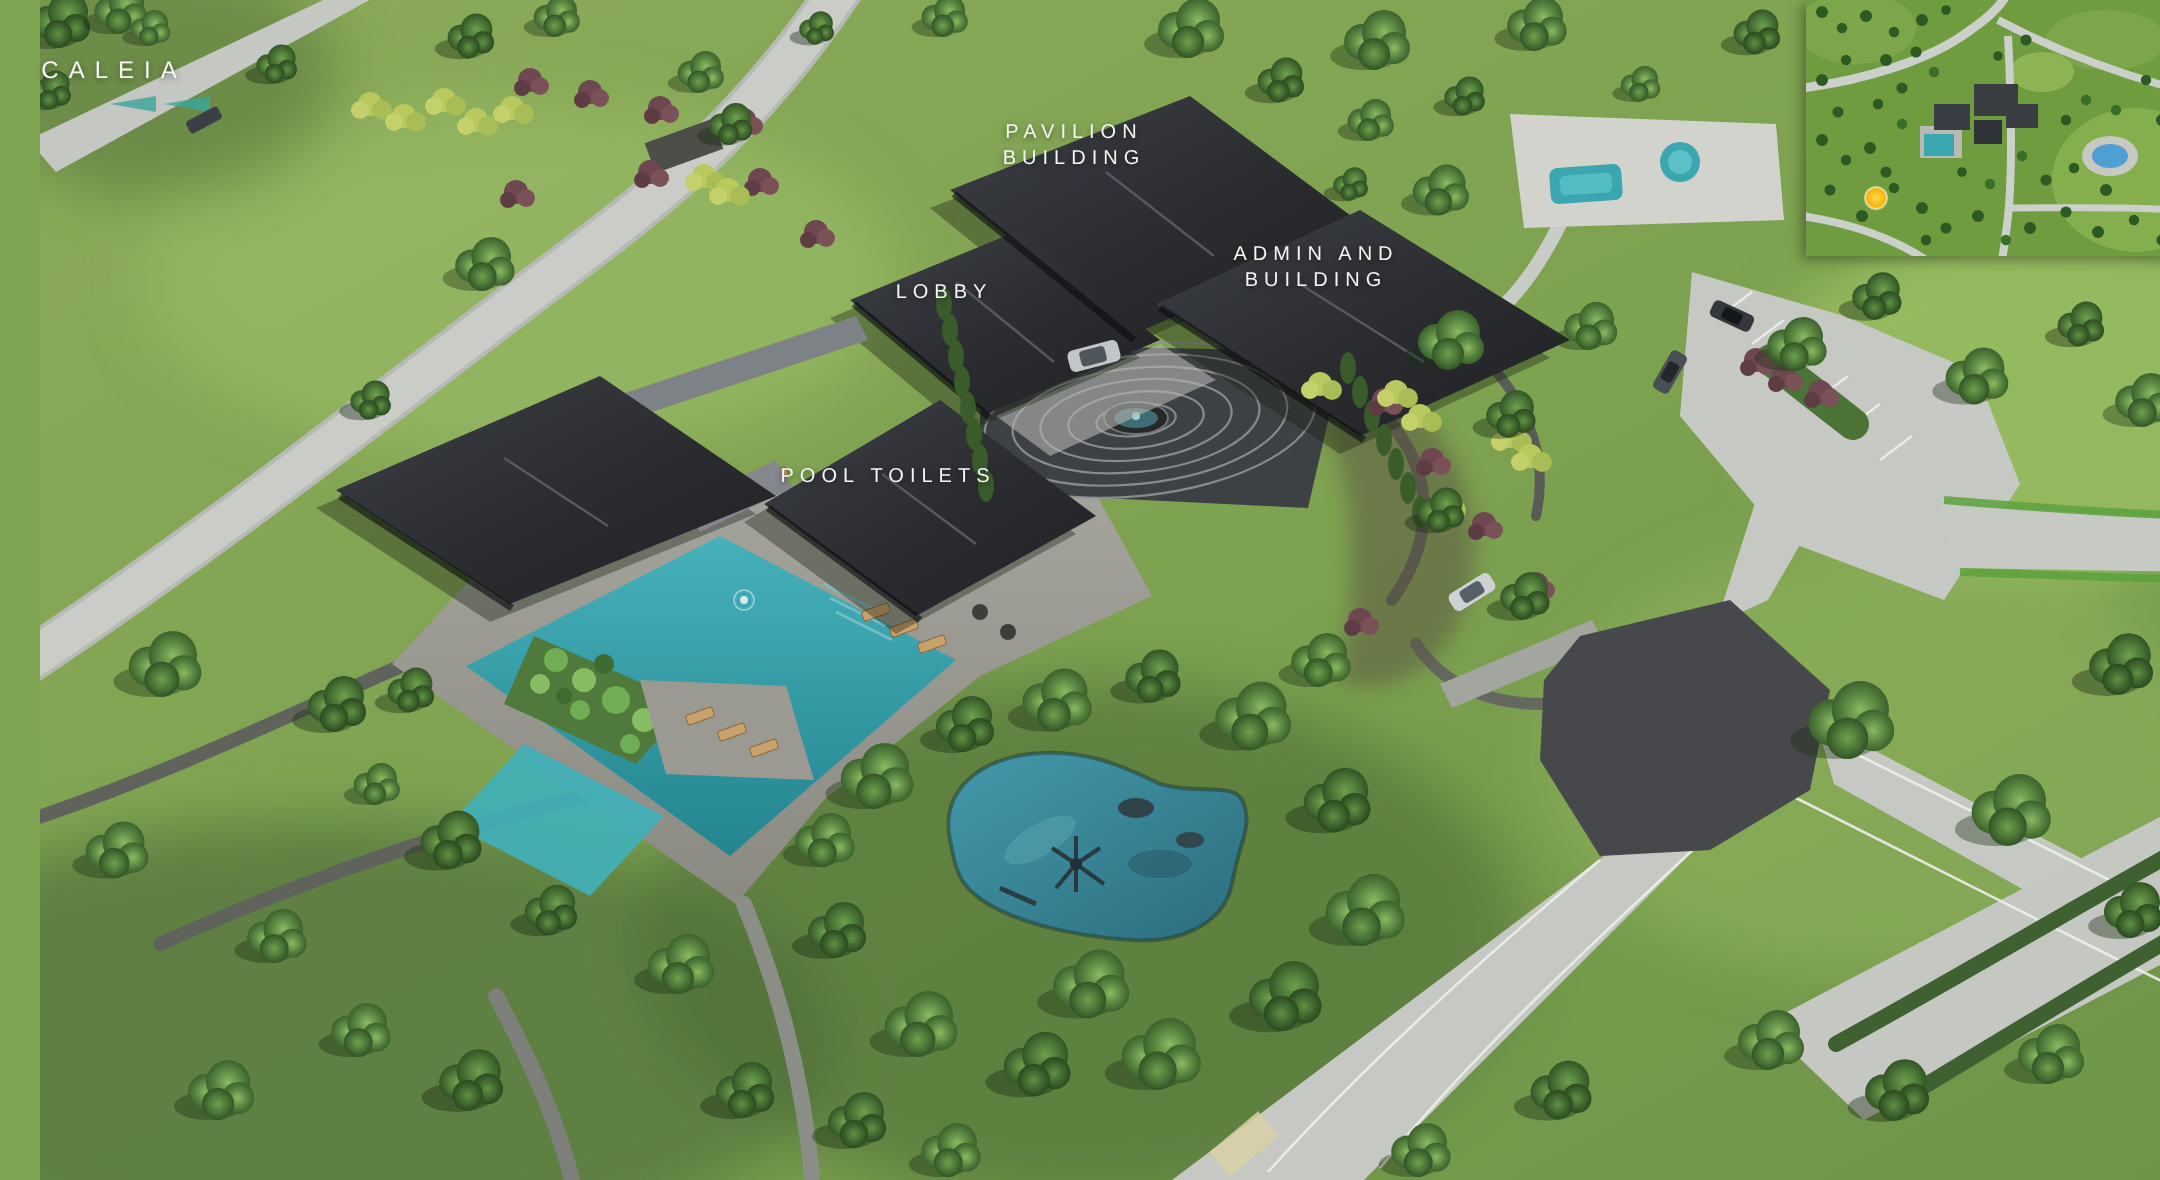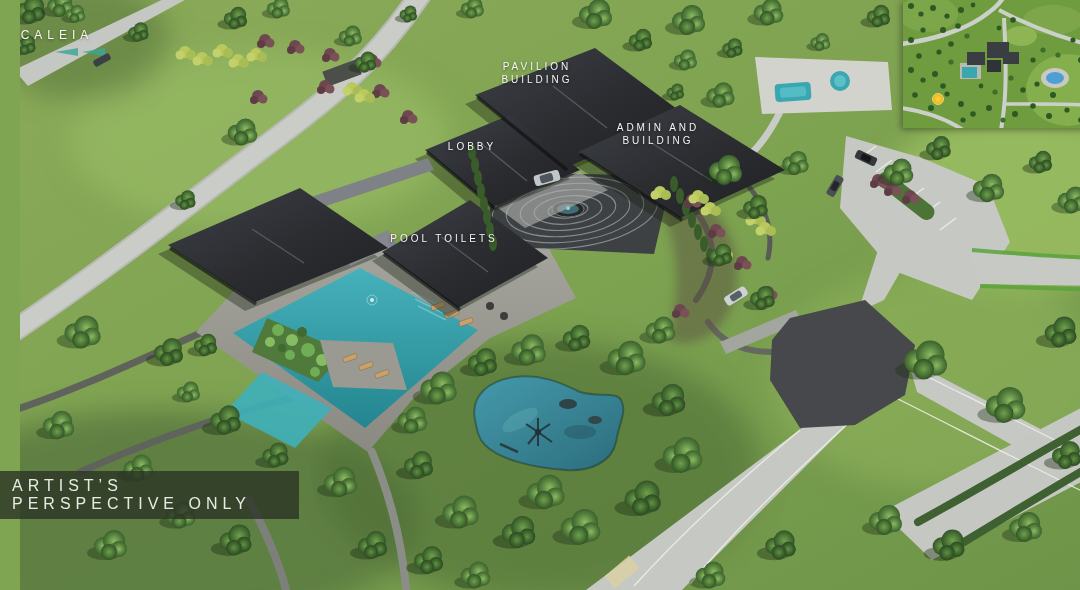--- a/index.html
+++ b/index.html
@@ -460,23 +460,20 @@
 <div class="map-label" style="left:472px;top:140px;">LOBBY</div>
 
 <div class="map-label" style="left:634px;top:121px;margin-left:24px;">
   <div>ADMIN AND</div>
   <div>BUILDING</div>
 </div>
 
 
 <div class="map-label" style="left:444px;top:232px;">POOL TOILETS</div>
 
-<div class="banner">
-  <span>ARTIST’S PERSPECTIVE ONLY</span>
-</div>
 
 <div class="minimap">
   <svg width="197" height="128" viewBox="0 0 197 128" xmlns="http://www.w3.org/2000/svg">
     <defs>
       <radialGradient id="mk">
             <stop offset="0" stop-color="#ffd84d"></stop>
             <stop offset="1" stop-color="#f2ae00"></stop>
           </radialGradient>
     </defs>
     <rect width="197" height="128" fill="#6f9c3f"></rect>

